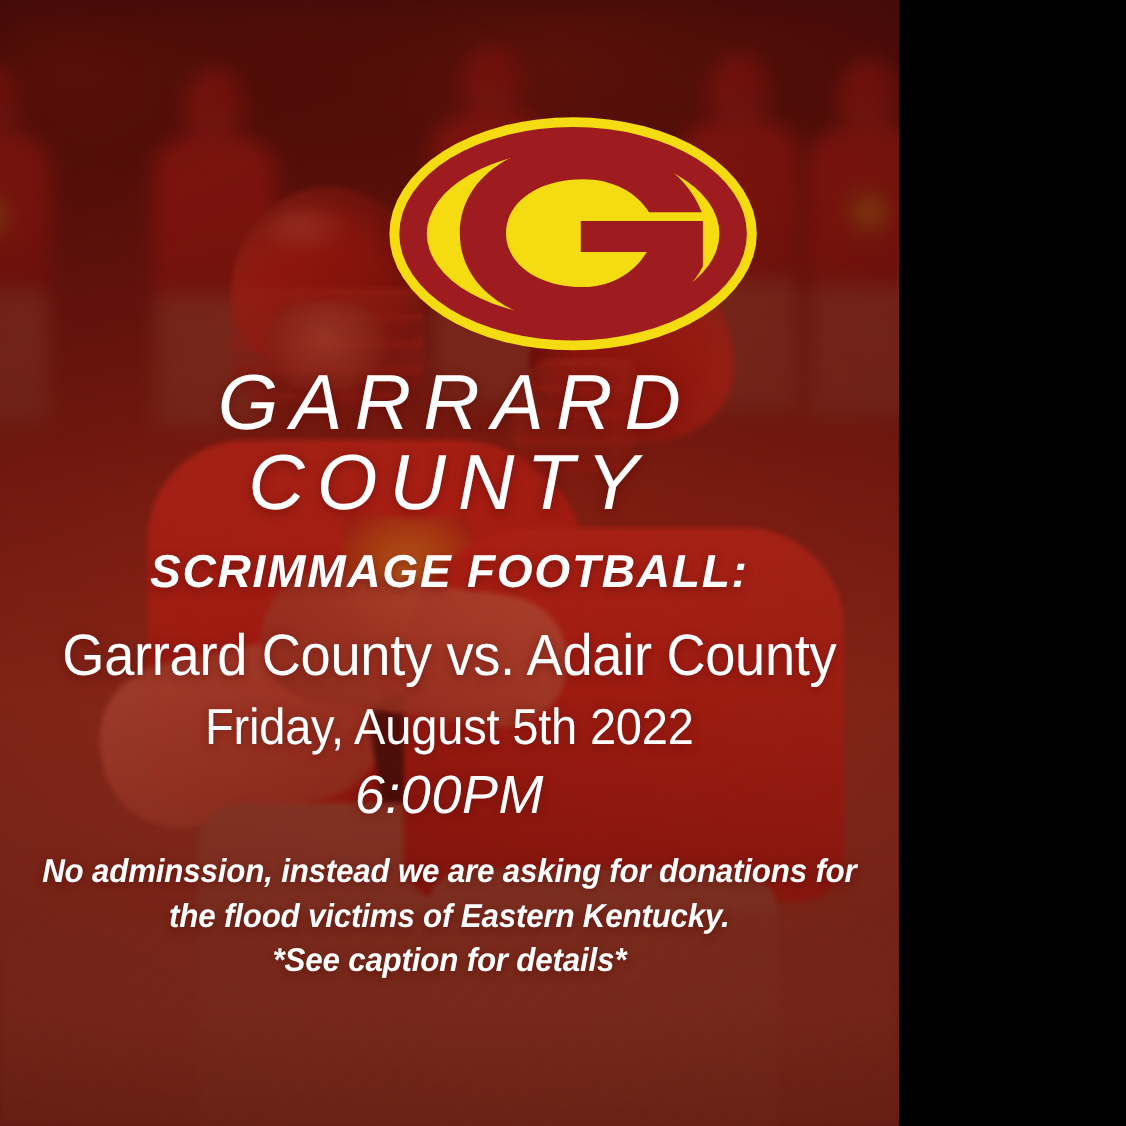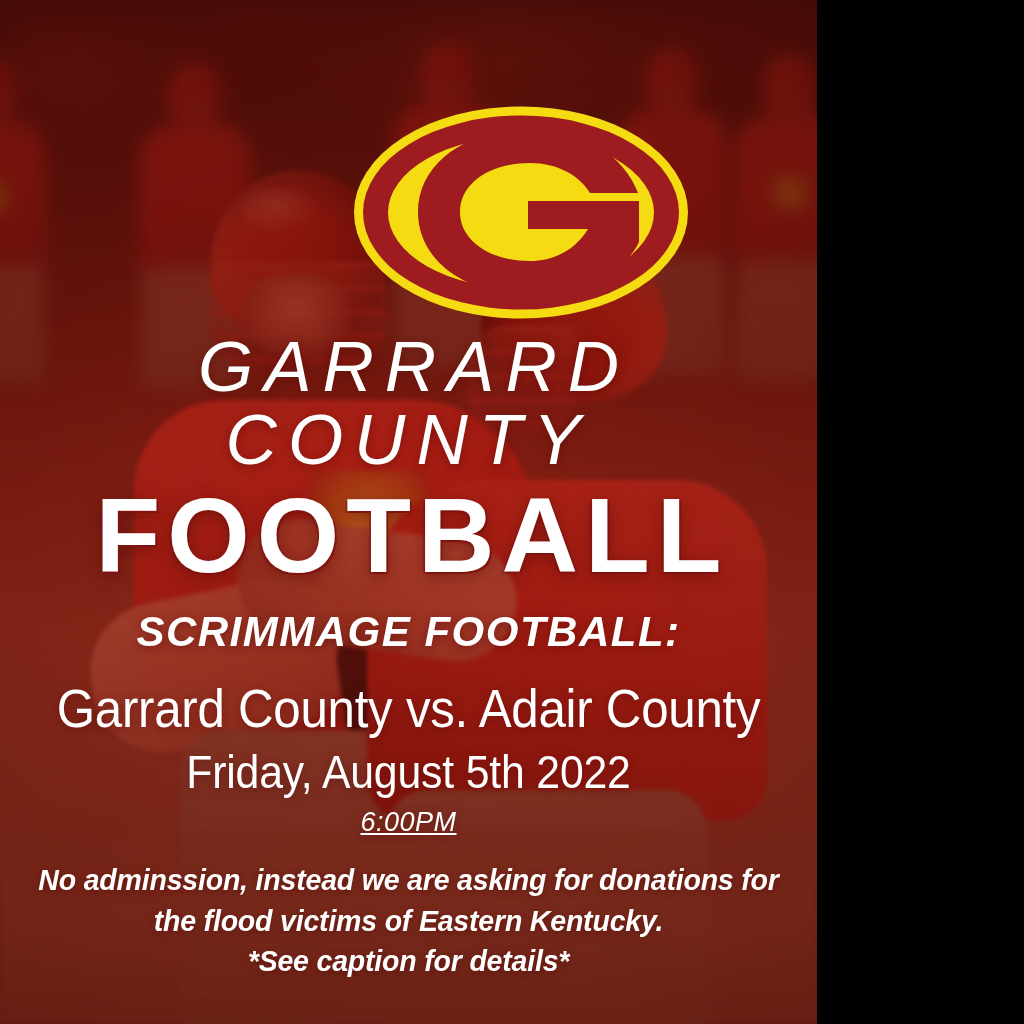--- a/index.html
+++ b/index.html
@@ -279,27 +279,26 @@
   .line-date {
     font-size: 46px;
     font-weight: 400;
     letter-spacing: -0.2px;
     margin-top: 6px;
     transform: scaleX(.93);
     text-shadow: 0 2px 9px rgba(90,10,8,.5);
   }
 
   .line-time {
-    font-size: 27px;
+    font-size: 49px;
     font-style: italic;
     font-weight: 400;
     letter-spacing: 0.5px;
     margin-top: 8px;
     text-shadow: 0 2px 9px rgba(90,10,8,.5);
-    text-decoration: underline;
   }
 
   .note-block {
     margin-top: 22px;
     font-size: 30px;
     font-style: italic;
     font-weight: 600;
     line-height: 1.35;
     letter-spacing: -0.2px;
     transform: scaleX(.95);
@@ -400,21 +399,20 @@
         C 108 79, 137 58, 178 58
         C 205 58, 227 70, 238 88
         L 286 88
         C 272 50, 230 24, 178 24
         Z"></path>
     </svg>
   </div>
 
   <div class="text-stack">
     <div class="line-school">GARRARD COUNTY</div>
-    <div class="line-sport">FOOTBALL</div>
     <div class="line-details">SCRIMMAGE FOOTBALL:</div>
     <div class="line-matchup">Garrard County vs. Adair County</div>
     <div class="line-date">Friday, August 5th 2022</div>
     <div class="line-time">6:00PM</div>
     <div class="note-block">
       <div>No adminssion, instead we are asking for donations for</div>
       <div>the flood victims of Eastern Kentucky.</div>
       <div>*See caption for details*</div>
     </div>
   </div>

